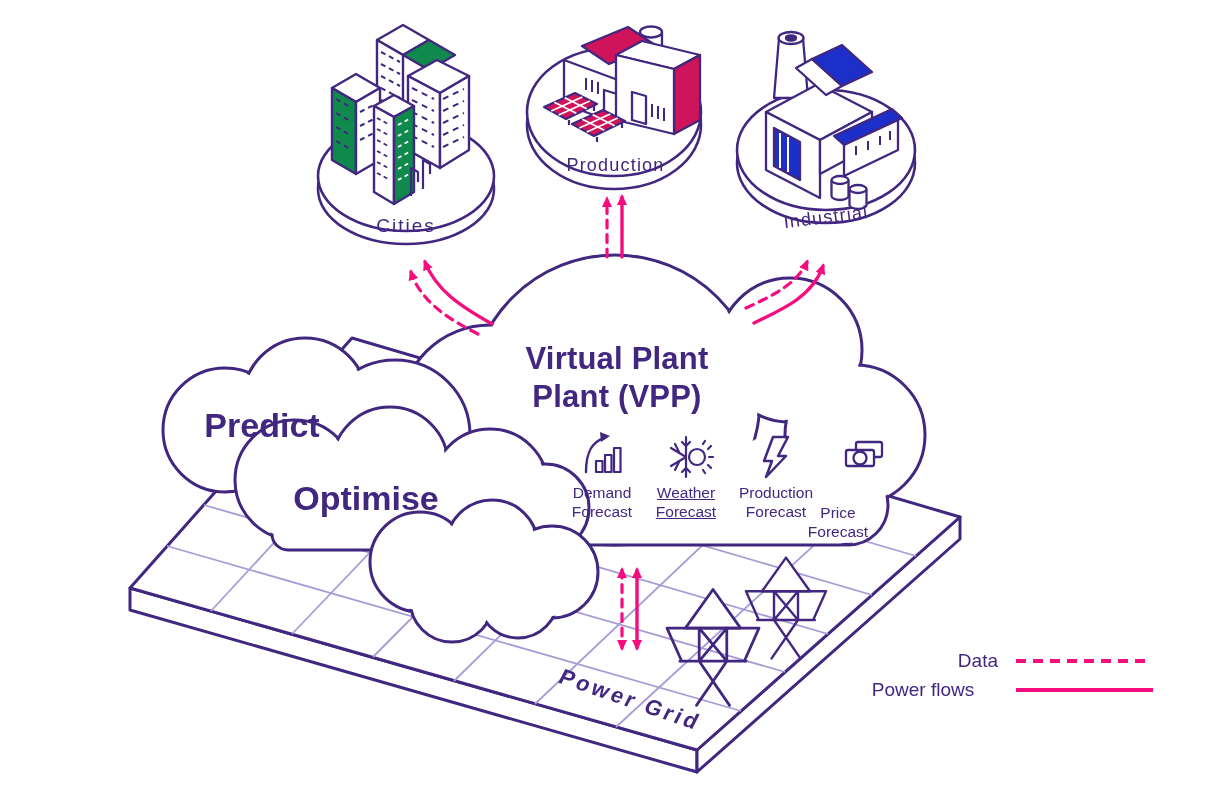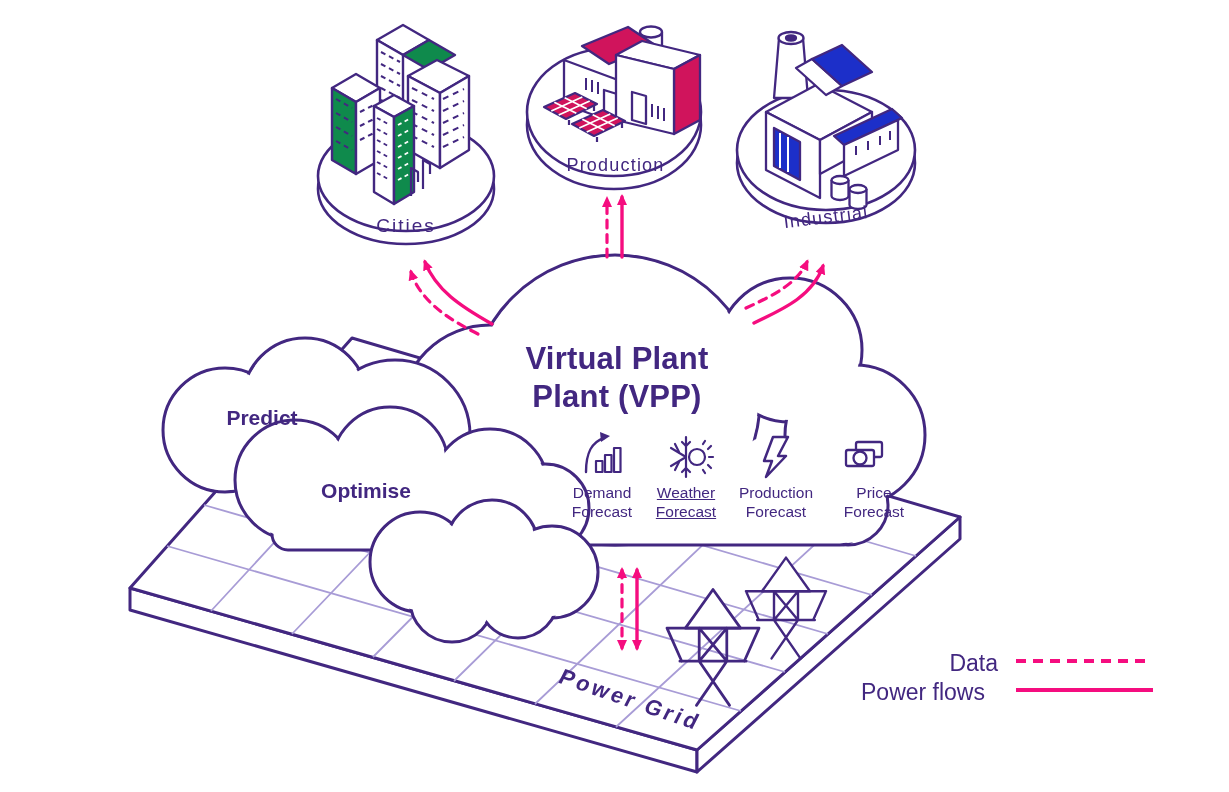--- a/index.html
+++ b/index.html
@@ -3,33 +3,33 @@
 <meta charset="utf-8">
 <style>
   html,body{margin:0;padding:0;background:#ffffff;}
   .stage{
     position:relative;width:1229px;height:792px;background:#fff;overflow:hidden;
     font-family:"Liberation Sans",sans-serif;color:#422780;
   }
   .stage svg.art{position:absolute;left:0;top:0;z-index:1;}
   .lbl{position:absolute;z-index:2;color:#422780;text-align:center;white-space:nowrap;}
   .title{left:447px;top:340px;width:340px;font-size:31px;font-weight:700;line-height:38px;letter-spacing:.2px;}
-  .proc{font-size:21px;font-weight:700;}
+  .proc{font-size:34px;font-weight:700;}
   .proc.predict{left:182px;top:406px;width:160px;}
   .proc.optimise{left:286px;top:479px;width:160px;}
   .proc.aggregate{left:393px;top:553px;width:170px;}
   .fcast{top:484px;width:120px;font-size:15.5px;font-weight:500;line-height:18.5px;}
-  .fcast.f0{left:542px;} .fcast.f1{left:626px;text-decoration:underline;} .fcast.f2{left:716px;} .fcast.f3{left:814px;}
+  .fcast.f0{left:542px;} .fcast.f1{left:626px;text-decoration:underline;} .fcast.f2{left:716px;} .fcast.f3{left:778px;margin-top:20px;}
   .platlbl{font-size:18px;font-weight:500;letter-spacing:1.2px;}
   .platlbl.cities{left:346px;top:215px;width:120px;font-size:19px;letter-spacing:2px;}
   .platlbl.commercial{left:543px;top:155px;width:145px;}
   .platlbl.industrial{left:756px;top:207px;width:140px;transform:rotate(-7deg);}
   .gridlbl{left:535px;top:687px;width:190px;font-size:22px;font-weight:700;letter-spacing:3px;
            transform:rotate(19deg) skewX(-8deg);}
-  .legendlbl{font-size:23px;font-weight:500;text-align:right;}
+  .legendlbl{font-size:19px;font-weight:500;text-align:right;}
   .legendlbl.data{left:878px;top:650px;width:120px;}
   .legendlbl.power{left:848px;top:679px;width:150px;text-align:center;}
   .l1,.l2{display:block;}
 </style>
 </head>
 <body>
 
 <div class="stage">
 
 <svg class="art" width="1229" height="792" viewBox="0 0 1229 792">

